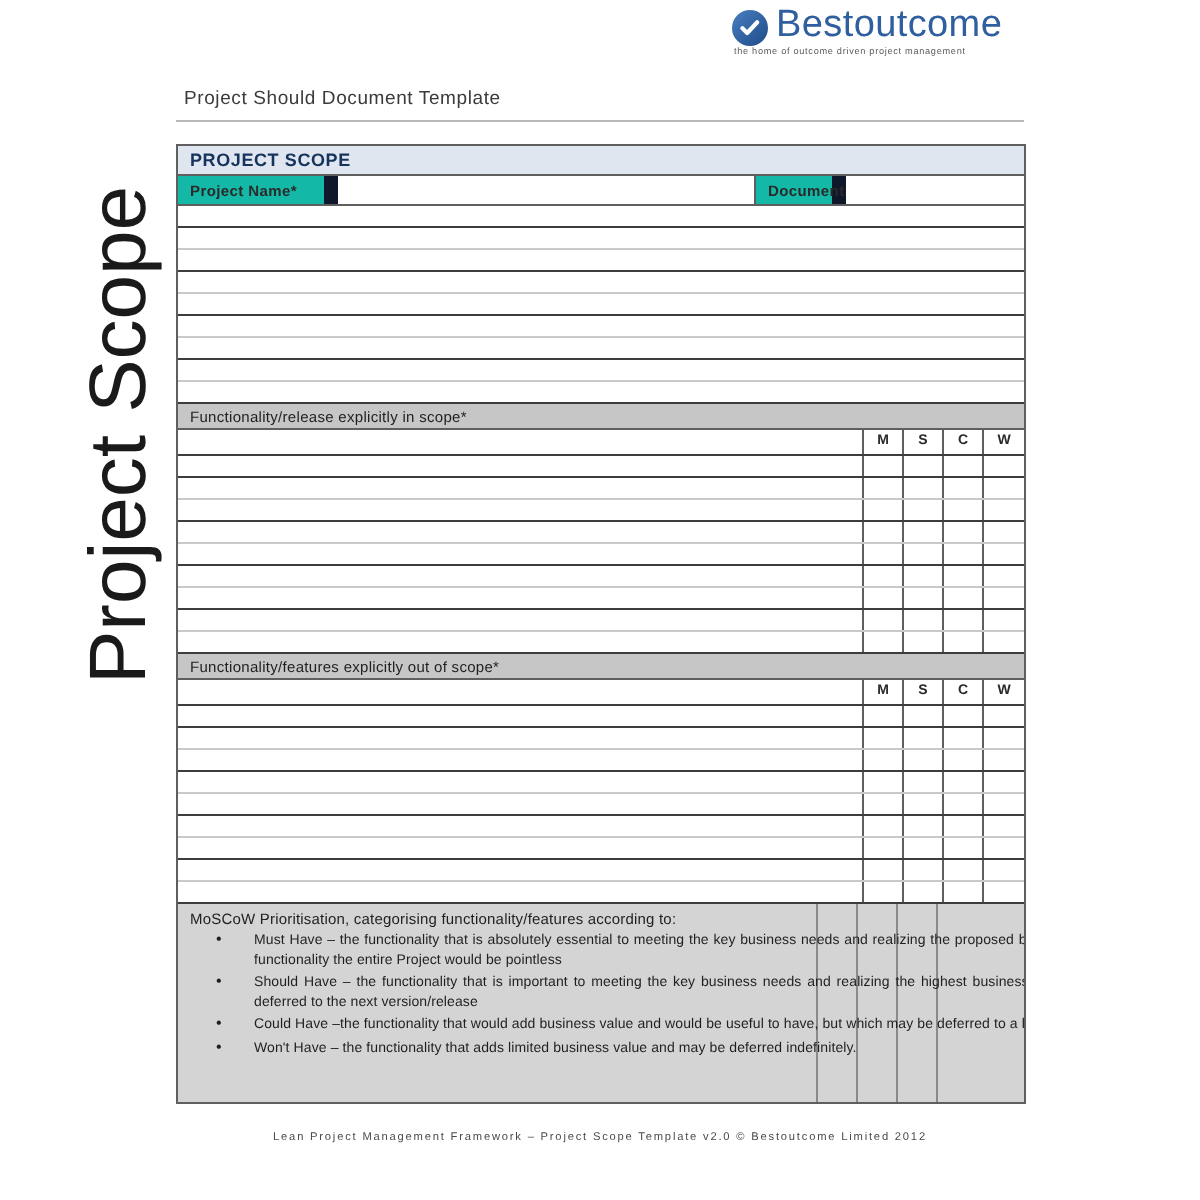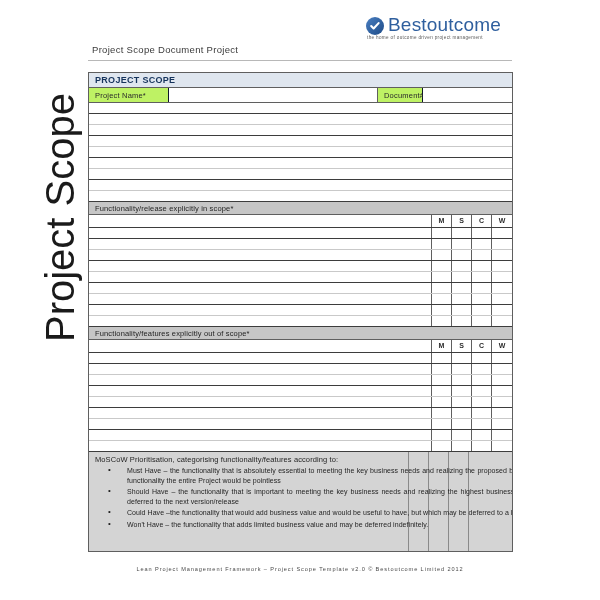--- a/index.html
+++ b/index.html
@@ -37,21 +37,21 @@
     letter-spacing: 0px;
     white-space: nowrap;
     text-align: center;
     font-weight: 400;
   }
 
   
   #brand {
     position: absolute;
     left: 366px;
-    top: 16px;
+    top: 4px;
     width: 145px;
     height: 30px;
     text-align: right;
   }
   #brand-mark {
     position: absolute;
     left: 0px; top: 1px;
     width: 18px; height: 18px;
     border-radius: 50%;
     background: #2e5c9a;
@@ -128,28 +128,29 @@
   }
 
   
   #project-row {
     height: 15px;
     display: flex;
     border-bottom: 1px solid #5f5f5f;
     box-sizing: border-box;
   }
   .cell-label {
-    background: #bef264;
-    border-right: 1px solid #0f172a;
+    background: #14b8a6;
+    border-right: 7px solid #0f172a;
     box-sizing: border-box;
     font-size: 7.5px;
     color: #2a2a2a;
     padding: 3px 0 0 6px;
     letter-spacing: 0.2px;
     white-space: nowrap;
+    font-weight: bold;
   }
   .cell-input {
     background: #ffffff;
     border-right: 1px solid #5f5f5f;
     box-sizing: border-box;
   }
   #lbl-project-name { width: 80px; }
   #val-project-name { width: 209px; }
   #lbl-project-num  { width: 45px; }
   #val-project-num  { width: 89px; border-right: none; }
@@ -275,21 +276,21 @@
   <div id="brand">
     <div id="brand-mark">
       <svg width="12" height="12" viewBox="0 0 12 12" aria-hidden="true">
         <path d="M2.2 6.1 L4.6 8.5 L9.6 3.1" fill="none" stroke="#ffffff" stroke-width="2.1" stroke-linecap="round" stroke-linejoin="round"></path>
       </svg>
     </div>
     <div id="brand-name">Bestoutcome</div>
     <div id="brand-tagline">the home of outcome driven project management</div>
   </div>
 
-  <div id="doc-title">Project Scope Document Project</div>
+  <div id="doc-title">Project Should Document Template</div>
   <div id="title-rule"></div>
 
   <div id="scope-table">
 
     <div id="scope-header" class="band">
       <span>PROJECT SCOPE</span>
     </div>
 
     <div id="project-row">
       <div id="lbl-project-name" class="cell-label">Project Name*</div>

